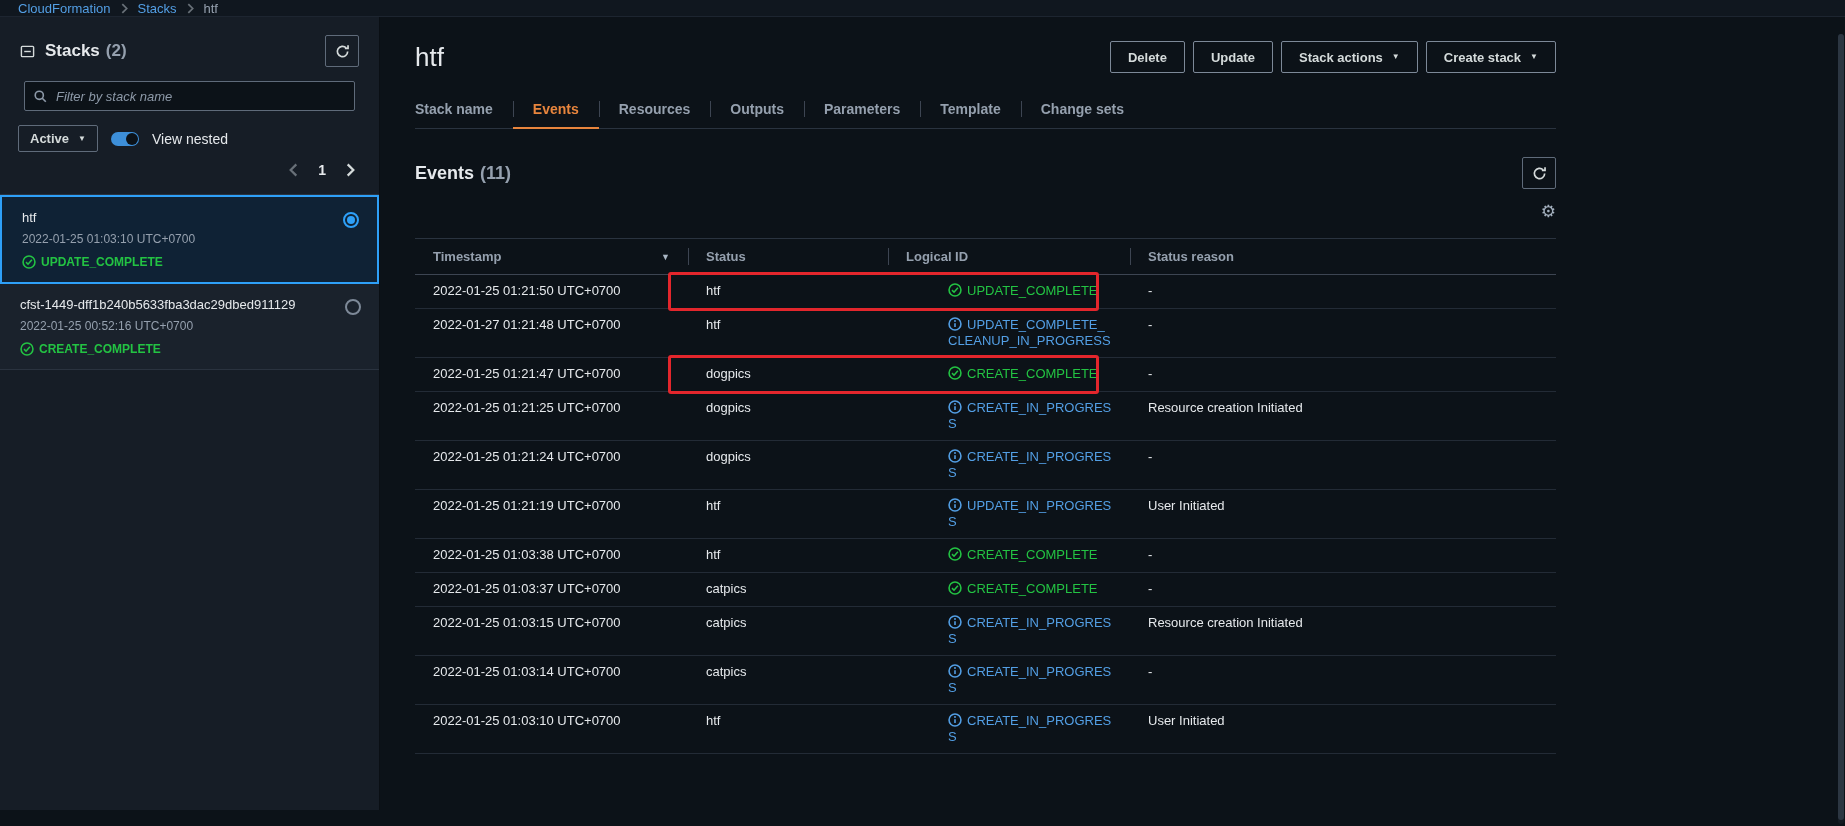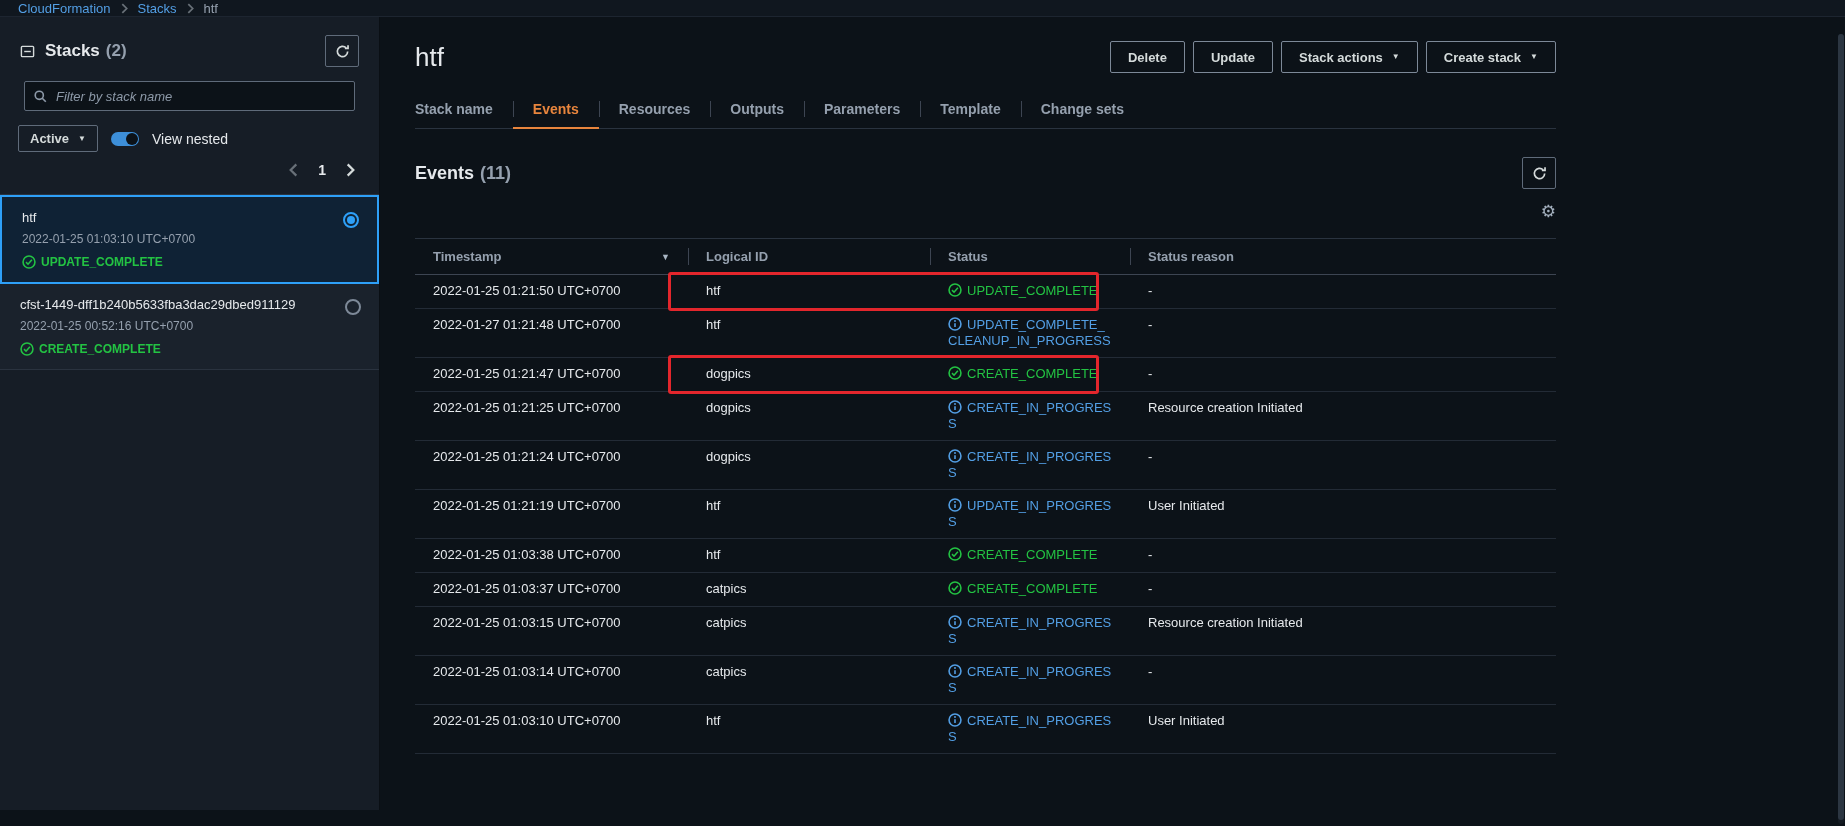--- a/index.html
+++ b/index.html
@@ -261,25 +261,25 @@
       <div class="search-row">
         <span class="gear">⚙</span>
       </div>
 
       <div class="table">
         <div class="thead">
           <div class="th c1">
             <span>Timestamp</span>
             <span class="sort-caret">▼</span>
           </div>
+          <div class="th c3">
+              <span>Status</span>
+            </div>
           <div class="th c2">
               <span>Logical ID</span>
-            </div>
-          <div class="th c3">
-              <span>Status</span>
             </div>
           <div class="th c4">
               <span>Status reason</span>
             </div>
         </div>
         <div id="tbody">
             <div class="trow">
               <div class="td c1">2022-01-25 01:21:50 UTC+0700</div>
               <div class="td c2">htf</div>
               <div class="td c3"><span class="status success"><svg class="st-icon" width="14" height="14" viewBox="0 0 16 16">

